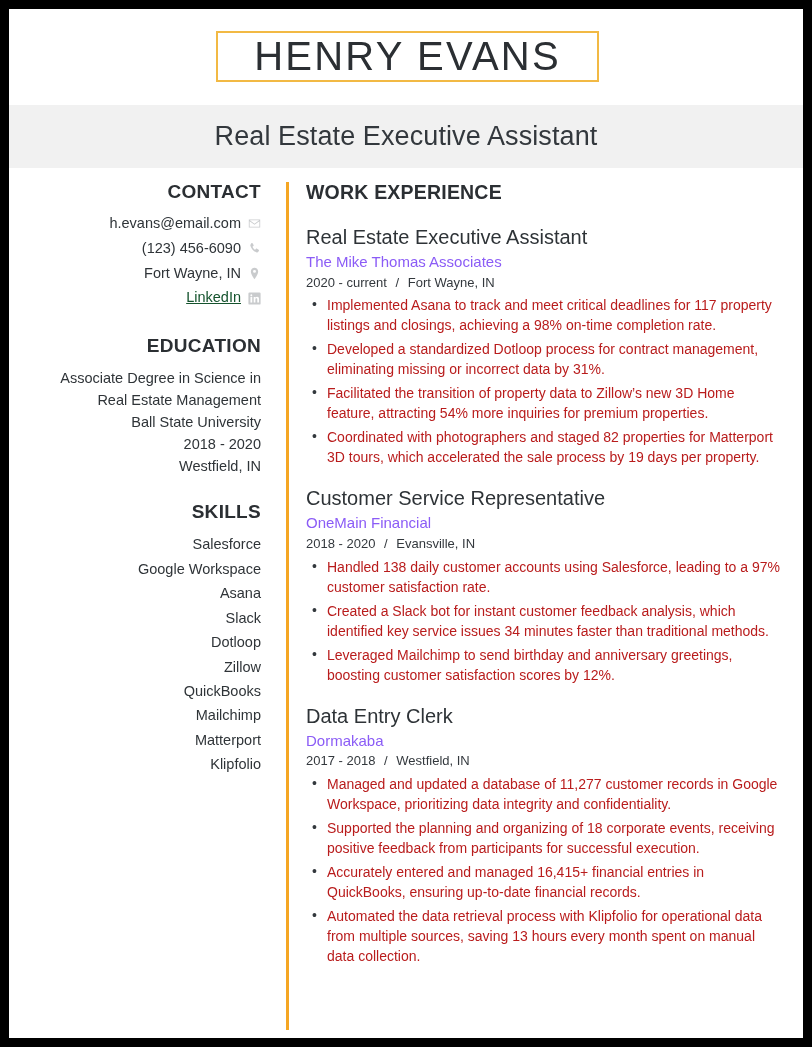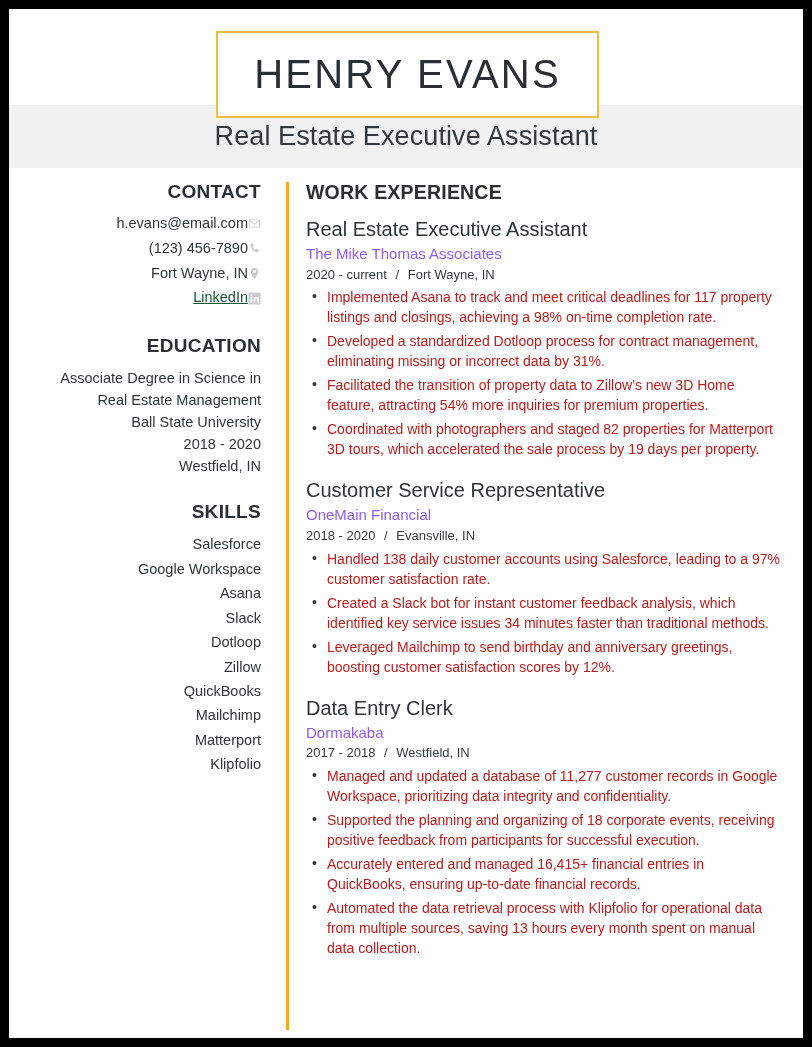--- a/index.html
+++ b/index.html
@@ -41,21 +41,21 @@
     top: 96px;
     width: 794px;
     height: 63px;
     background: #f1f1f1;
   }
   .name-box {
     position: absolute;
     left: 207px;
     top: 22px;
     width: 383px;
-    height: 87px;
+    height: 51px;
     background: #ffffff;
     border: 2px solid #f2b944;
     display: flex;
     align-items: center;
     justify-content: center;
     z-index: 3;
   }
   .name-text {
     font-size: 40px;
     font-weight: 400;
@@ -115,21 +115,21 @@
     letter-spacing: 0.3px;
     margin-bottom: 10px;
   }
   .side-block { margin-bottom: 24px; }
   .side-block.contact { margin-bottom: 26px; }
 
   .contact-row {
     display: flex;
     align-items: center;
     justify-content: flex-end;
-    gap: 0;
+    gap: 7px;
     margin-bottom: 3px;
     font-size: 14.5px;
     color: #2f3438;
     line-height: 1.5;
   }
   .contact-row .ico {
     width: 13px;
     height: 13px;
     flex: 0 0 13px;
     display: inline-flex;
@@ -155,21 +155,21 @@
     line-height: 1.55;
     margin-bottom: 2px;
   }
 
   
   .main-heading {
     font-size: 19.5px;
     font-weight: 700;
     color: #2b2f33;
     letter-spacing: 0.2px;
-    margin-bottom: 12px;
+    margin-bottom: 20px;
   }
 
   .job { margin-bottom: 18px; }
   .job-role {
     font-size: 20px;
     font-weight: 400;
     color: #2e3337;
     line-height: 1.3;
     margin-bottom: 1px;
   }
@@ -233,21 +233,21 @@
           <div class="contact-row">
             <span>h.evans@email.com</span>
             <span class="ico">
               <svg width="13" height="13" viewBox="0 0 16 16" fill="currentColor">
                   <path d="M1 3h14v10H1V3zm1.2 1L8 8.2 13.8 4H2.2zM2 5.1V12h12V5.1L8 9.4 2 5.1z"></path>
                 </svg>
             </span>
           </div>
 
           <div class="contact-row">
-            <span>(123) 456-7890</span>
+            <span>(123) 456-6090</span>
             <span class="ico">
               <svg width="13" height="13" viewBox="0 0 16 16" fill="currentColor">
                   <path d="M4.2 1.3c.5-.3 1.1-.1 1.4.3l1.3 2c.3.4.2 1-.2 1.3l-.9.7c-.1.1-.2.3-.1.5.5 1.3 1.6 2.6 2.9 3.3.2.1.4 0 .5-.1l.7-.9c.3-.4.9-.5 1.3-.2l2 1.3c.4.3.6.9.3 1.4l-.7 1.1c-.4.7-1.2 1-2 .8C7.5 12 4 8.5 2.9 4.6c-.2-.8.1-1.6.8-2l.5-1.3z"></path>
                 </svg>
             </span>
           </div>
 
           <div class="contact-row">
             <span>Fort Wayne, IN</span>
             <span class="ico">

